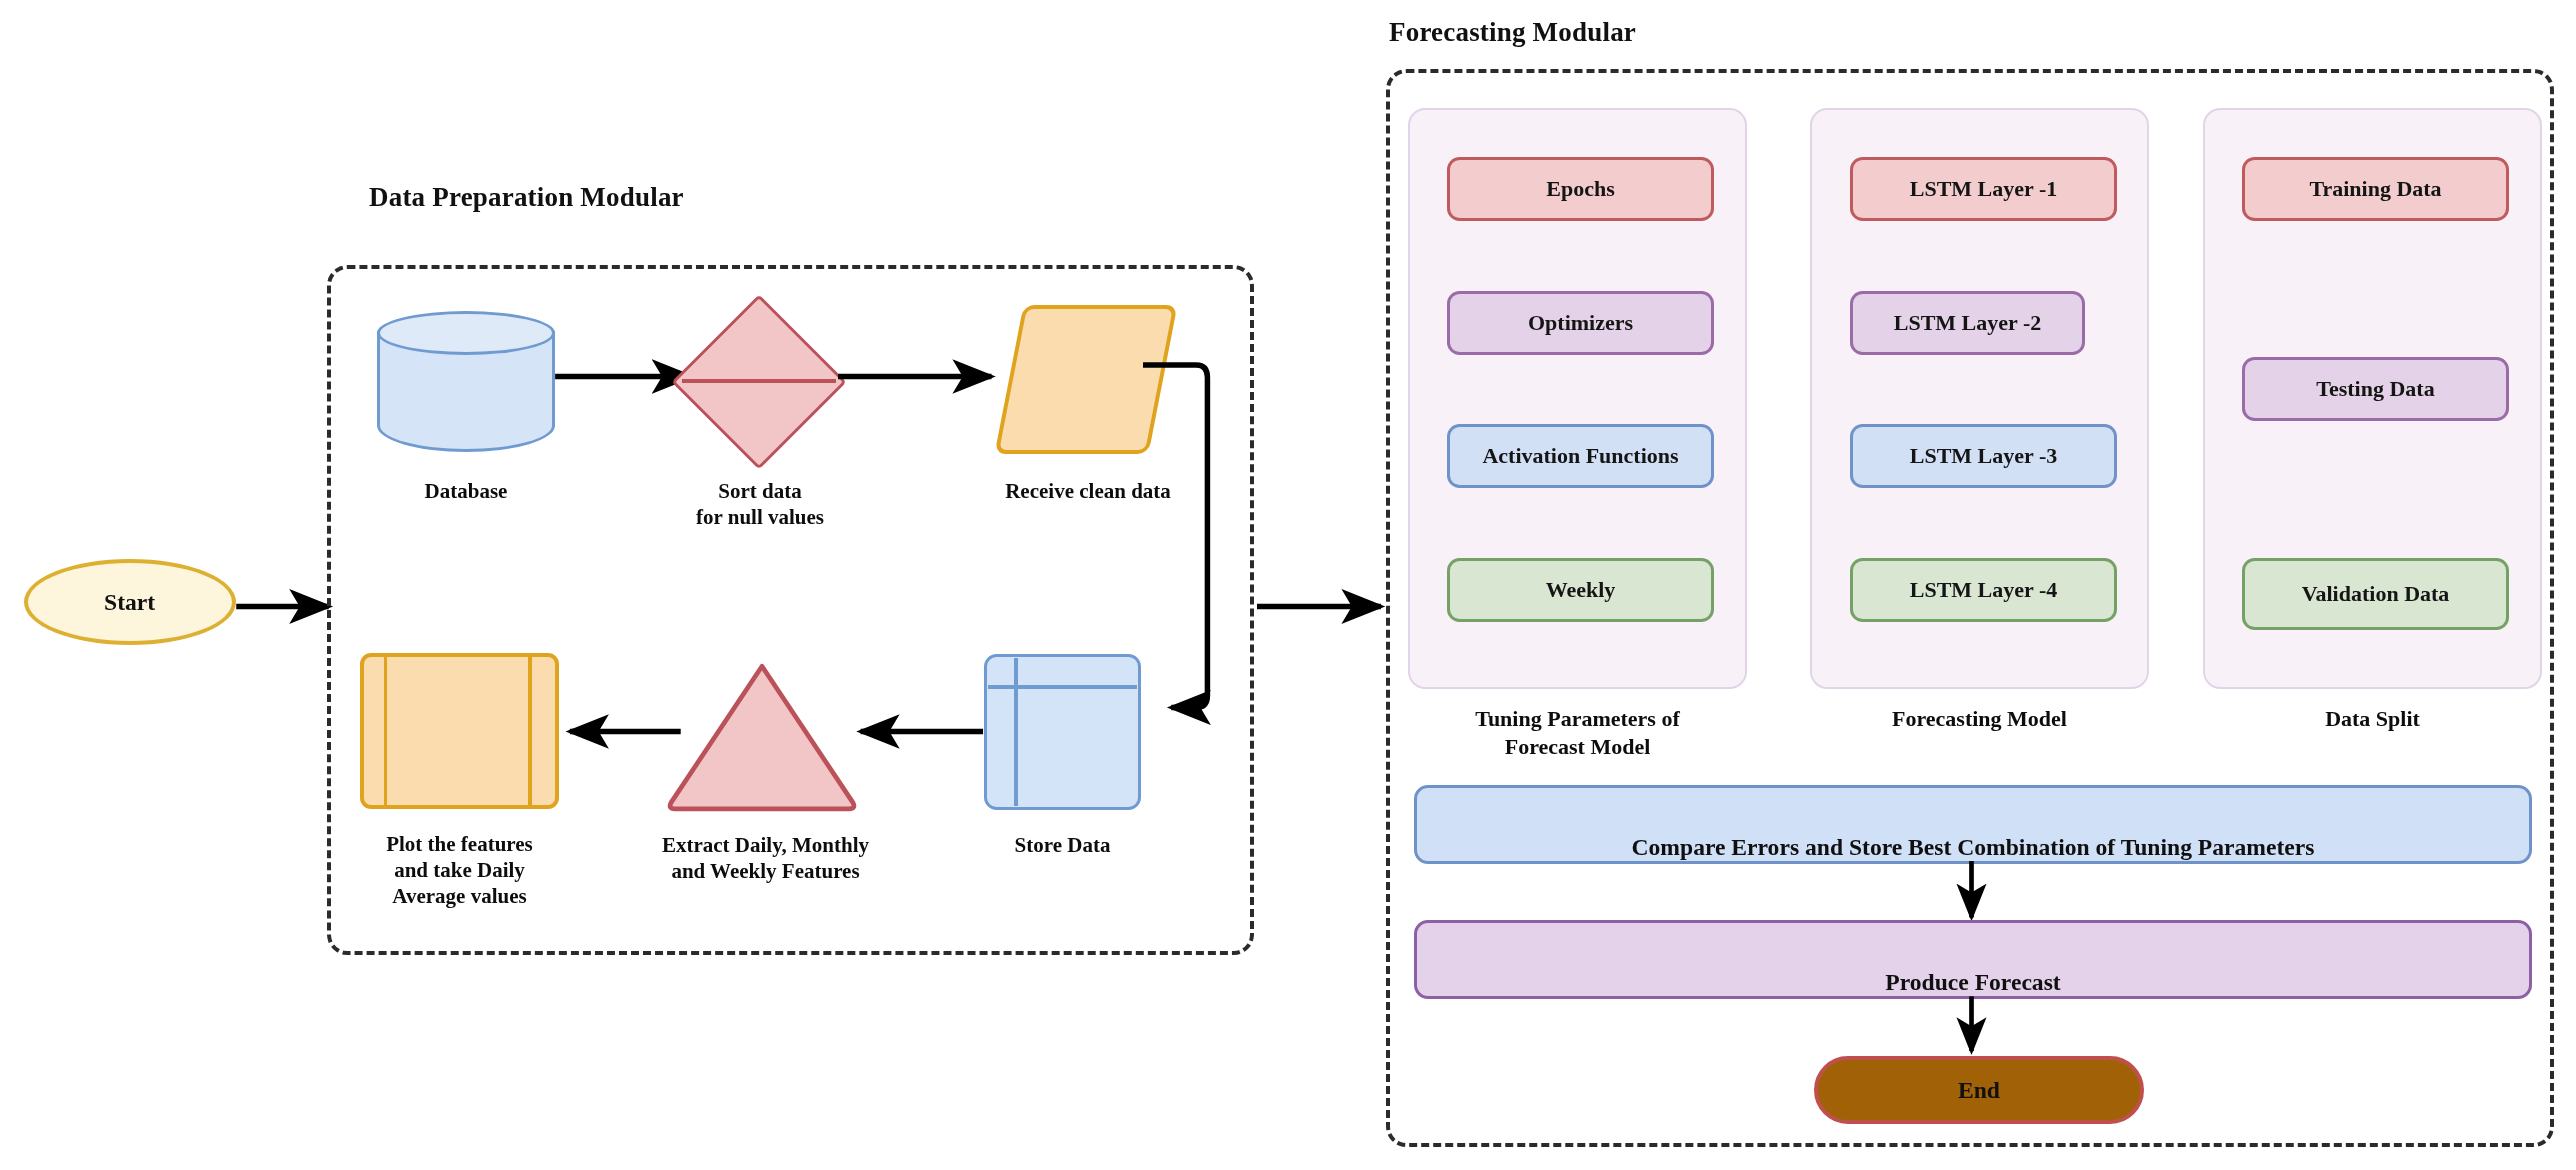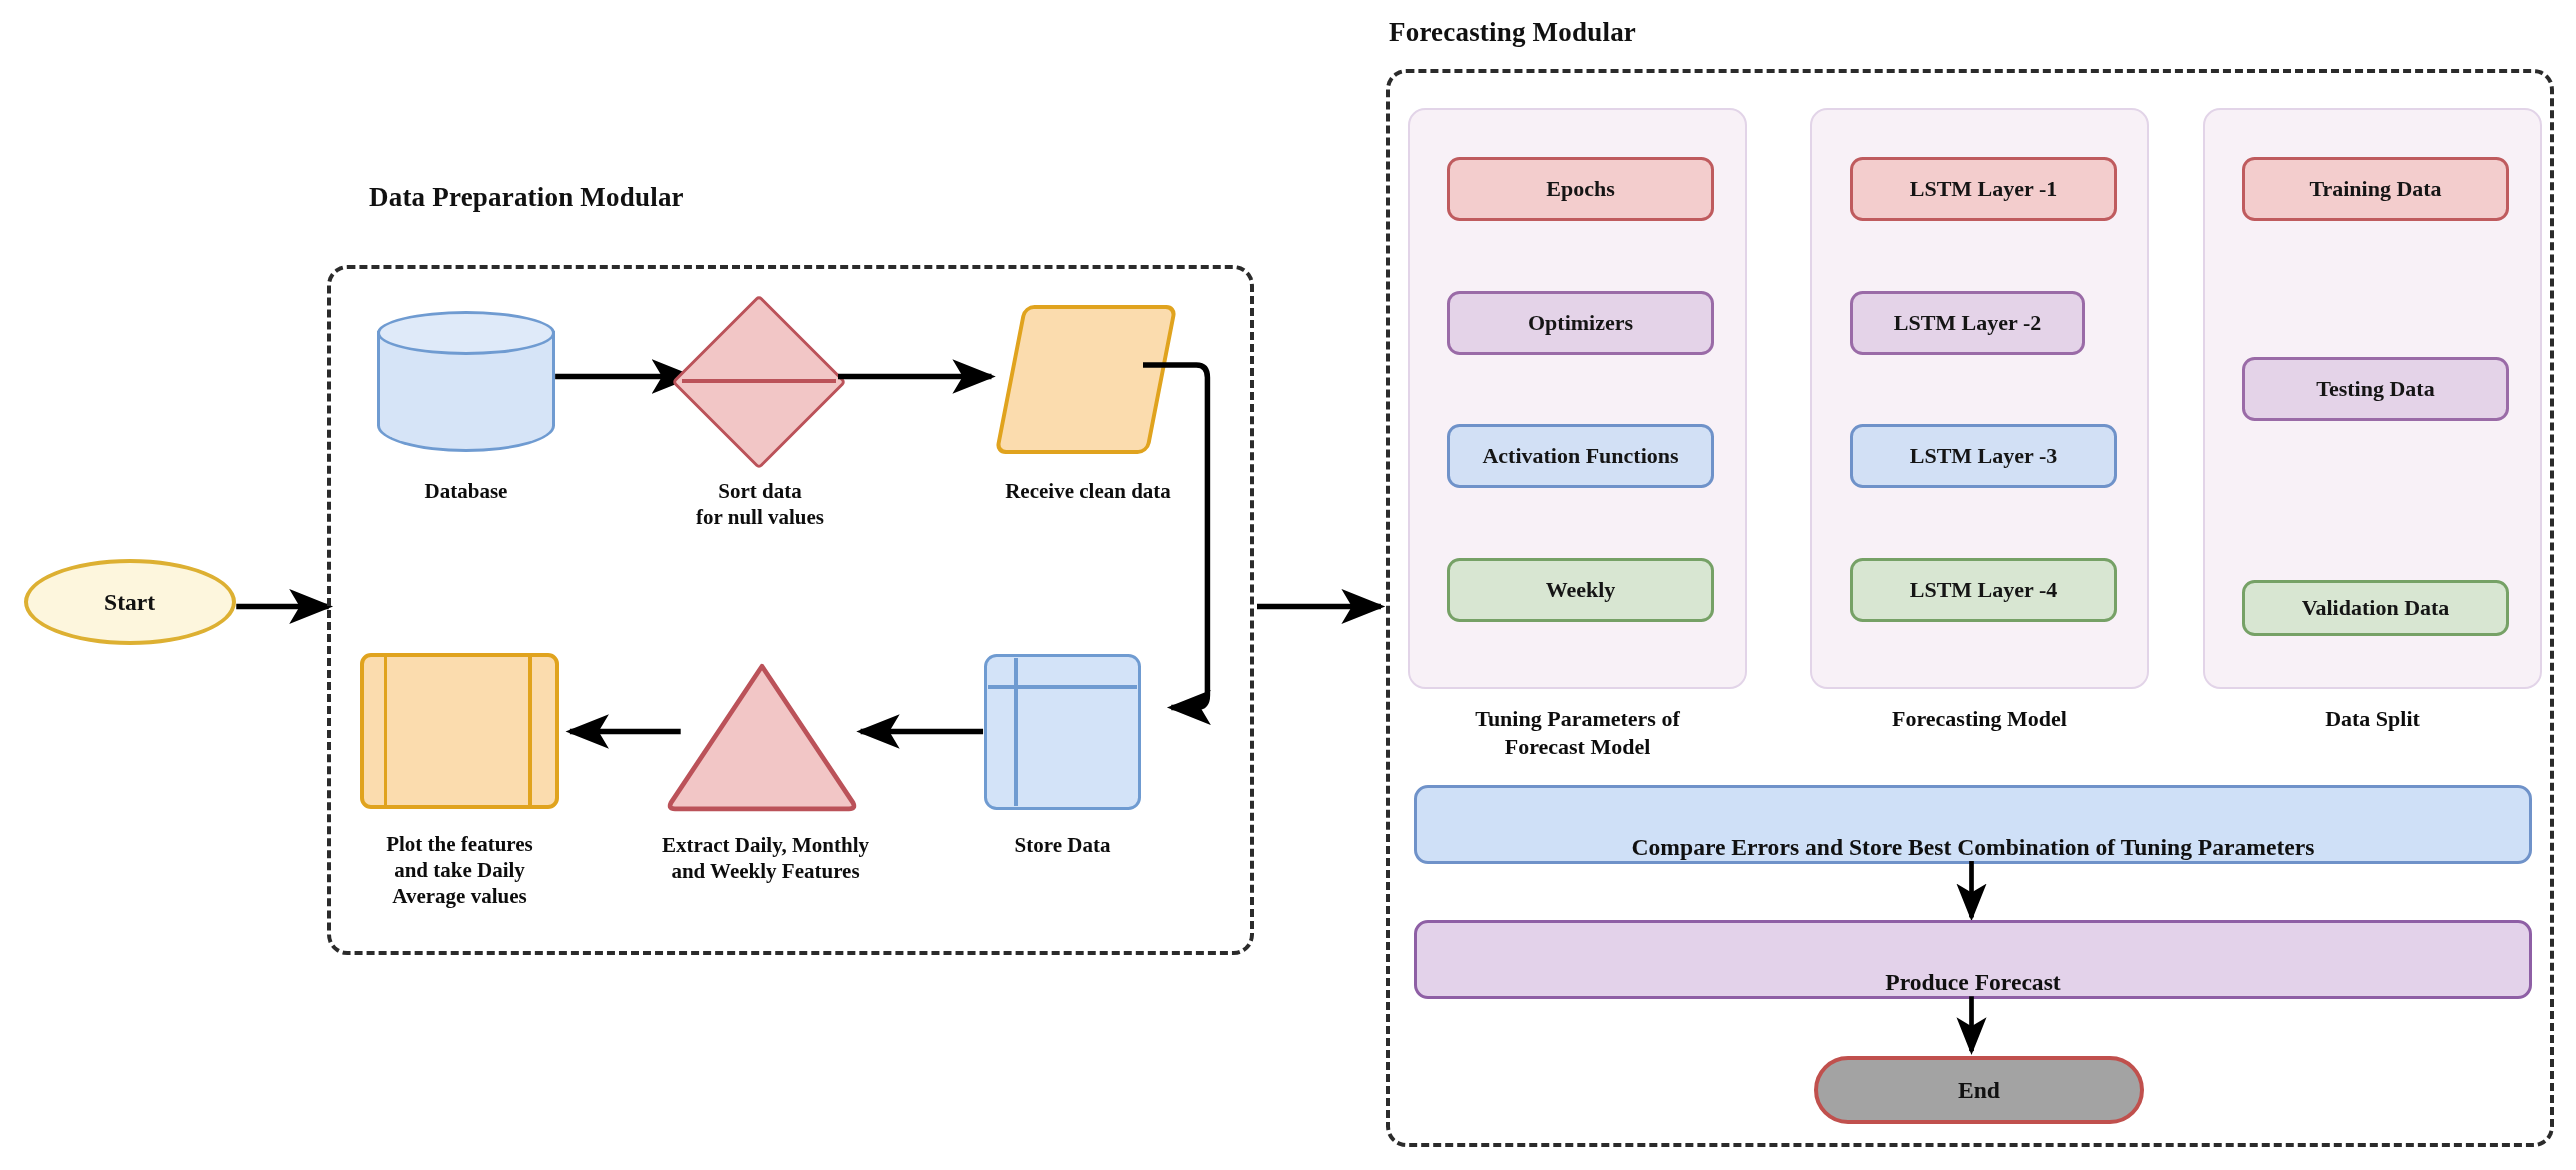--- a/index.html
+++ b/index.html
@@ -65,21 +65,21 @@
 
   .tri-wrap{position:absolute;}
   .tri-svg{display:block;overflow:visible;}
 
   .ellipse-start{
     background:#fdf6dd;border:4.7px solid #ddb032;border-radius:50%;
     box-sizing:border-box;display:flex;align-items:center;justify-content:center;
     font-weight:bold;color:#111;
   }
   .pill-end{
-    background:#a3a3a3;border:4.7px solid #c0504d;border-radius:785px;
+    background:#a16207;border:4.7px solid #c0504d;border-radius:785px;
     box-sizing:border-box;display:flex;align-items:center;justify-content:center;
     font-weight:bold;color:#111;
   }
 
   
   .panel{
     background:#f8f1f7;border:2.4px solid #e2d4e8;border-radius:17.3px;
     box-sizing:border-box;
   }
   .chip{
@@ -229,21 +229,21 @@
 <div class="abs panel-caption" style="left:1810px;top:705px;width:339px;font-size:22px;">Forecasting Model</div>
 
 <div class="abs panel" style="left:2203px;top:108px;width:339px;height:581px;"></div>
 
 <div class="abs chip chip-red" style="left:2242px;top:157px;width:267px;height:64px;font-size:22px;">
   <span>Training Data</span>
 </div>
 <div class="abs chip chip-purple" style="left:2242px;top:357px;width:267px;height:64px;font-size:22px;">
   <span>Testing Data</span>
 </div>
-<div class="abs chip chip-green" style="left:2242px;top:558px;width:267px;height:56px;font-size:22px;margin-top:22px;">
+<div class="abs chip chip-green" style="left:2242px;top:558px;width:267px;height:72px;font-size:22px;">
   <span>Validation Data</span>
 </div>
 <div class="abs panel-caption" style="left:2203px;top:705px;width:339px;font-size:22px;">Data Split</div>
 
 <div class="abs bar bar-blue" style="left:1414px;top:785px;width:1118px;height:79px;font-size:23.6px;">
   <span>Compare Errors and Store Best Combination of Tuning Parameters</span>
 </div>
 
 <svg class="arrow-svg" style="left:1948px;top:861px;width:47px;height:69px;" viewBox="0 0 60 88" width="47" height="69">
   <line x1="30" y1="0" x2="30" y2="72" stroke="#000" stroke-width="6" marker-end="url(#ah)"></line>

